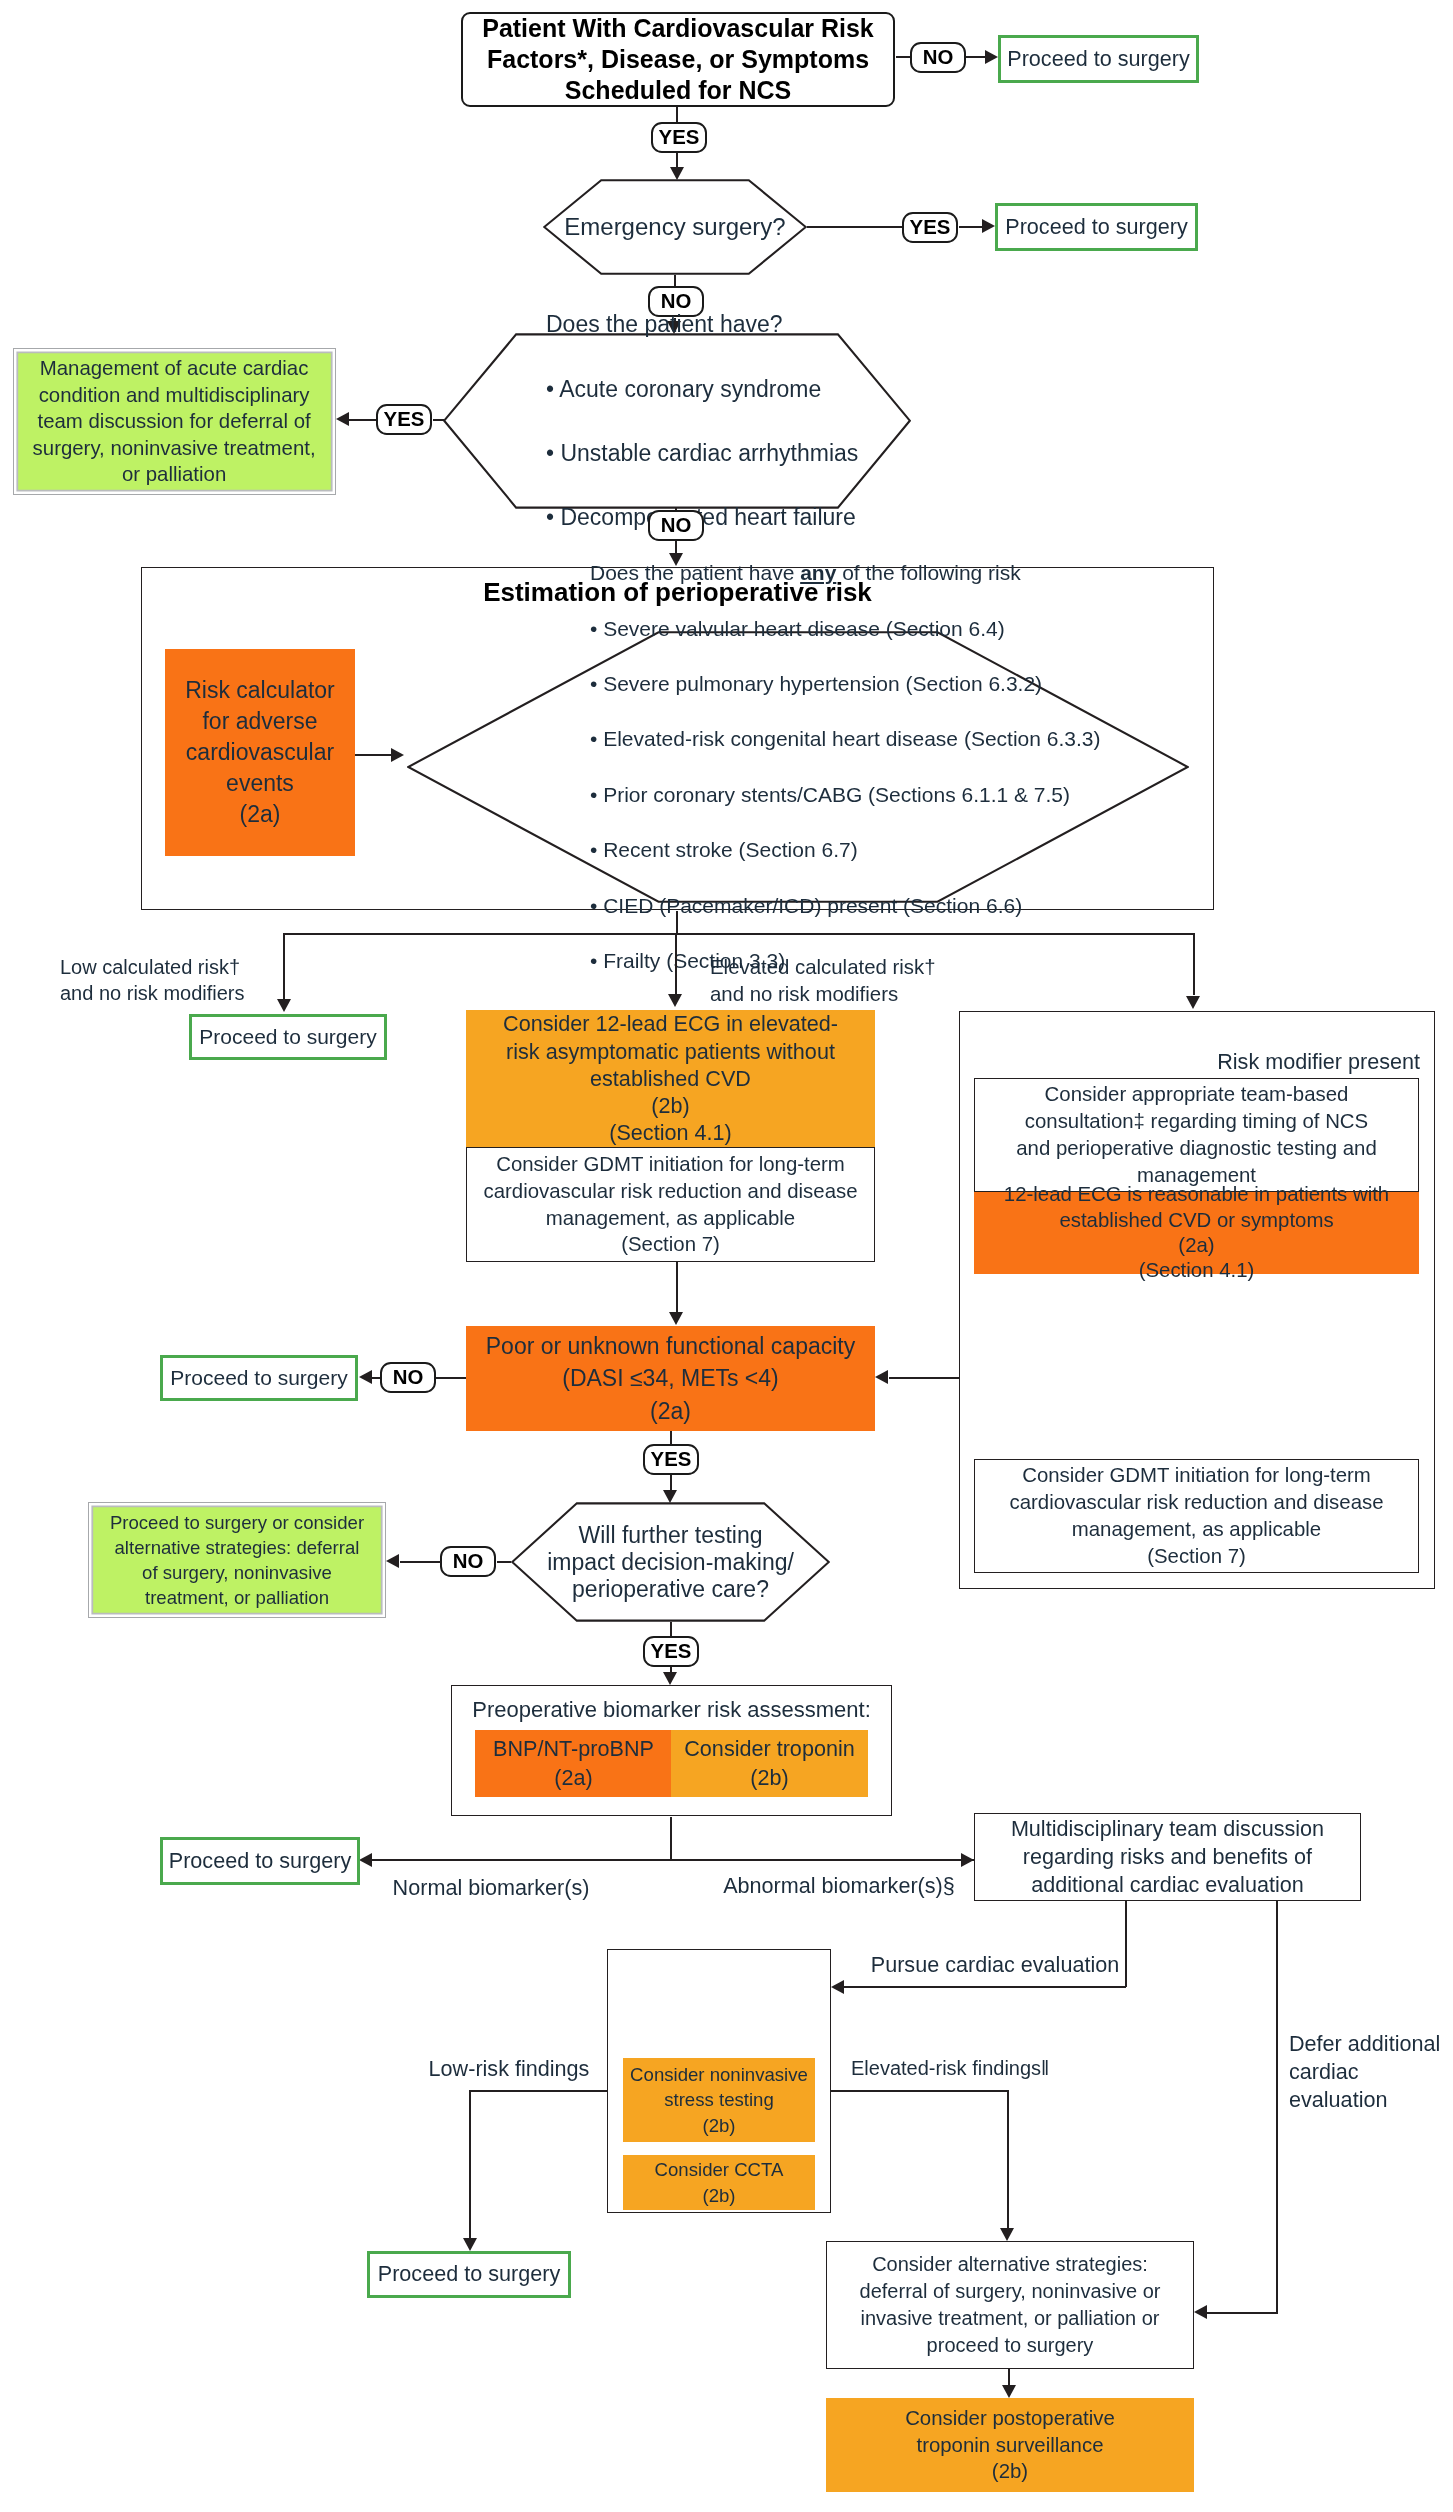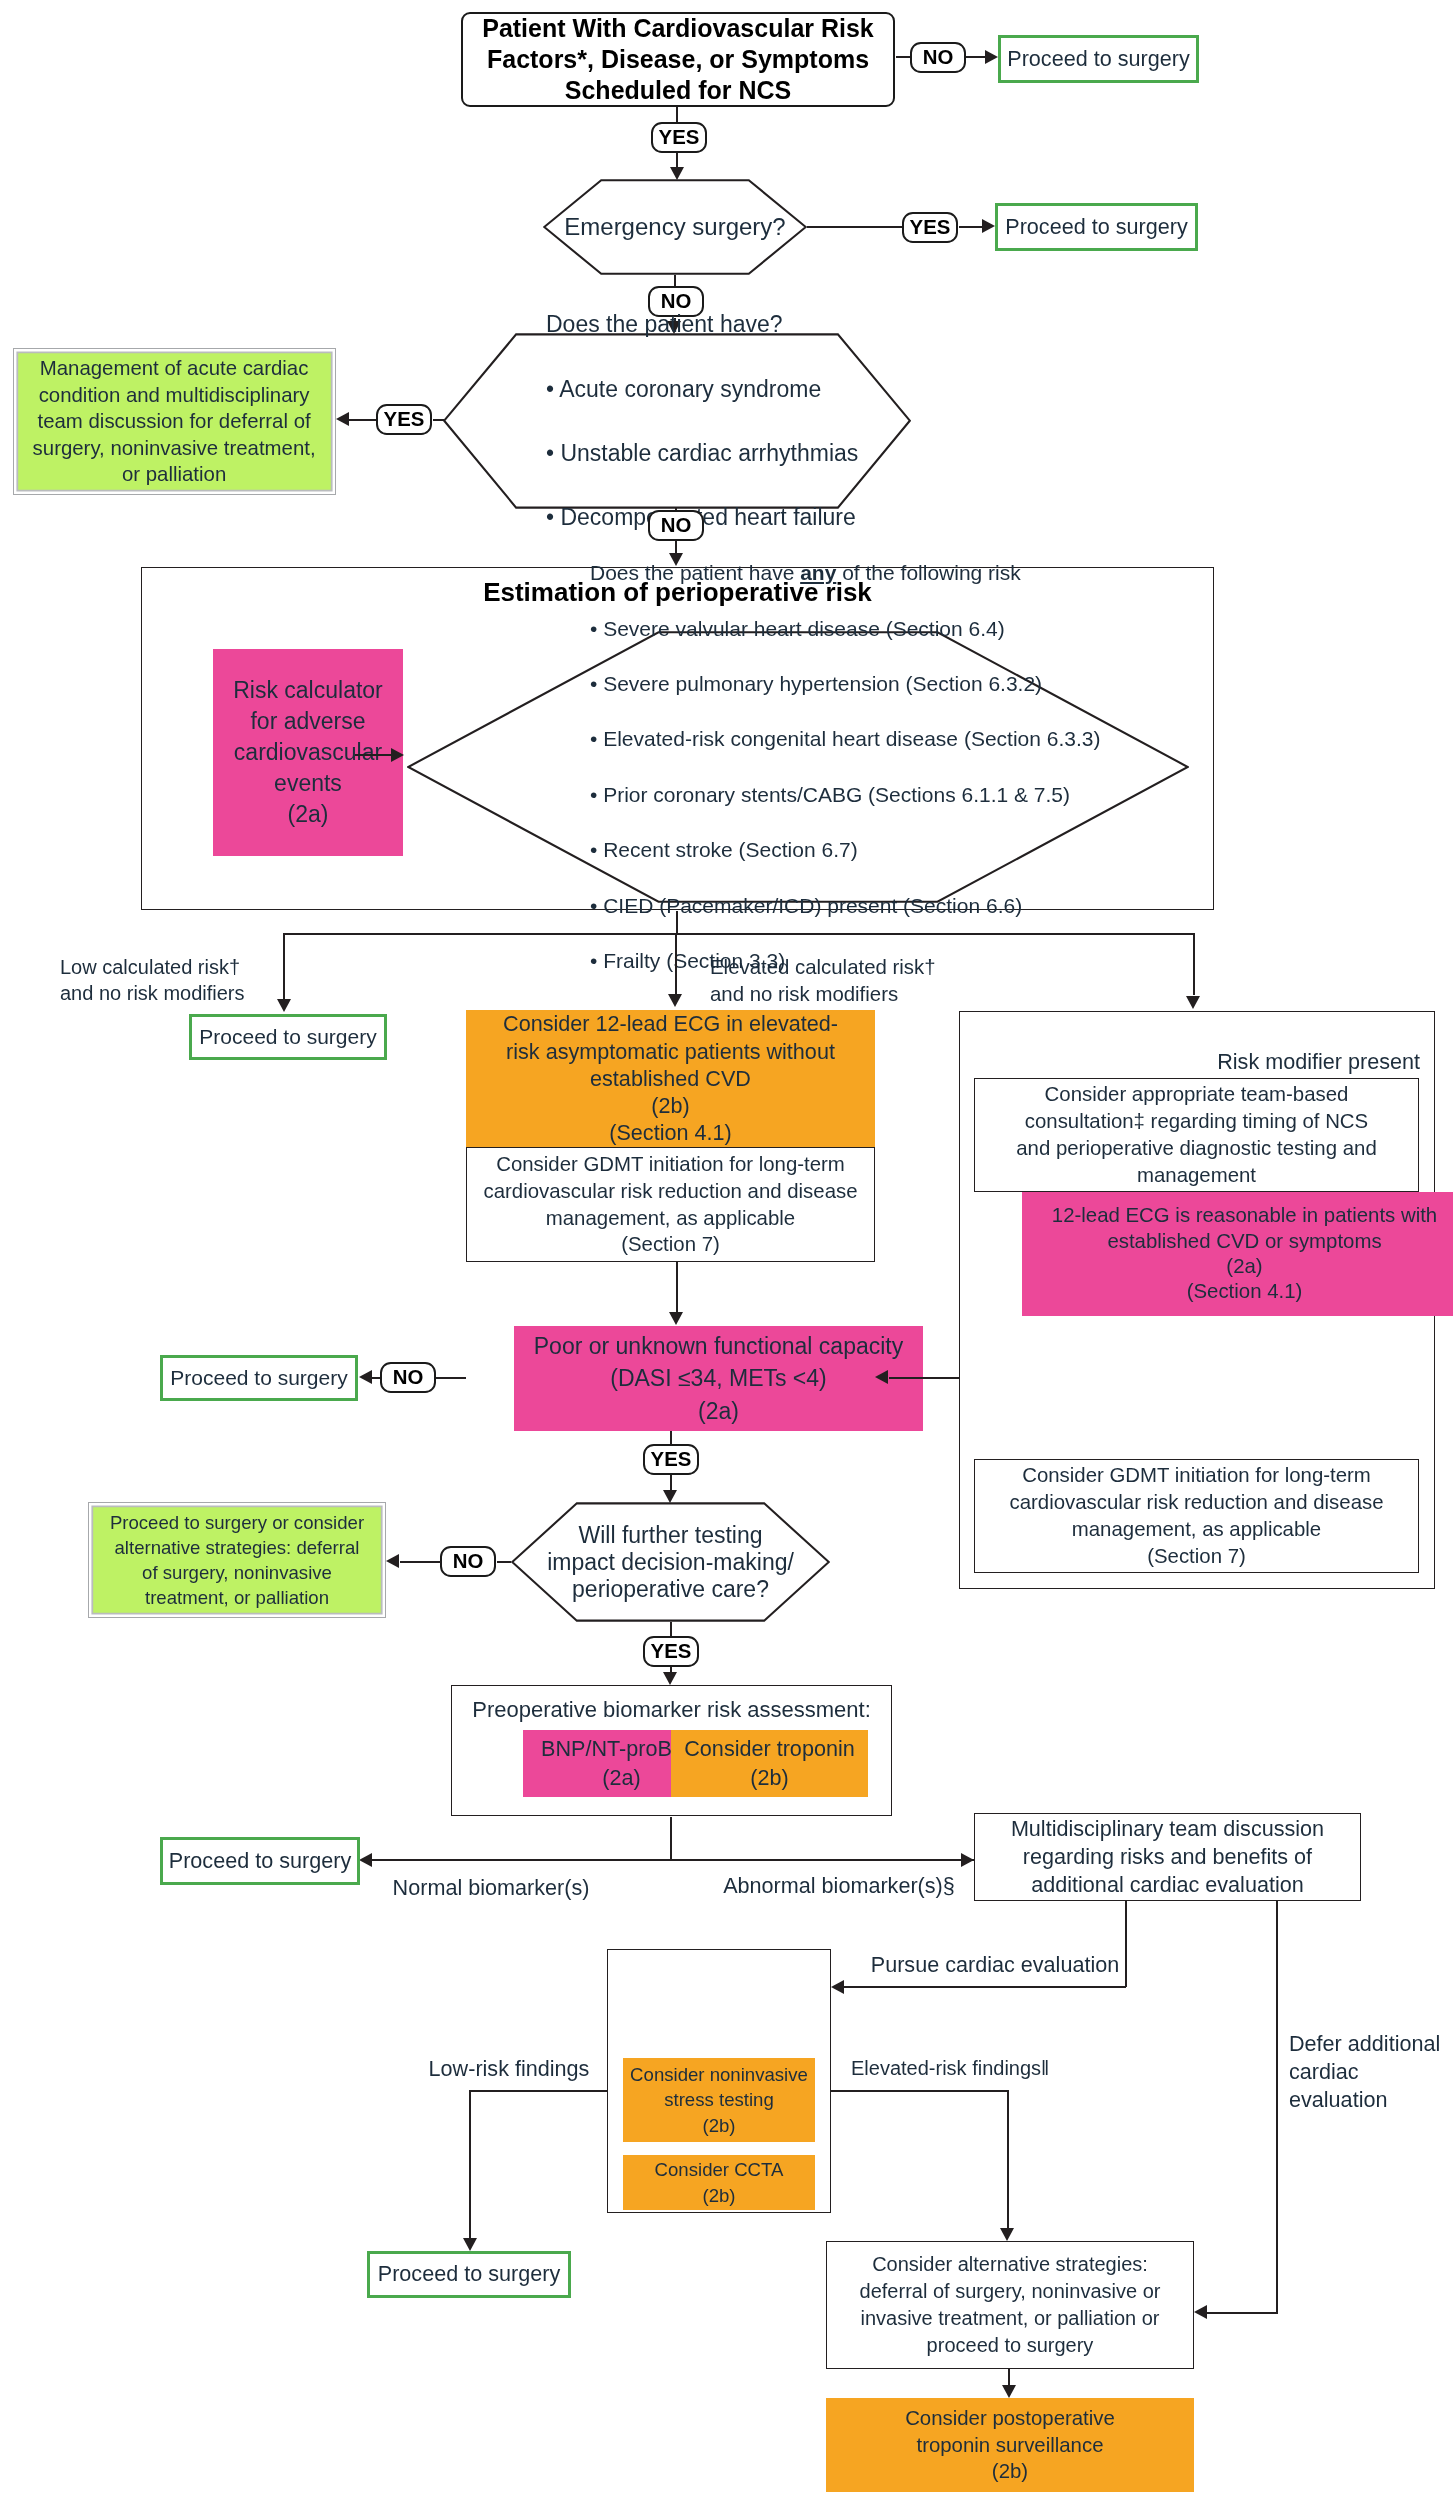--- a/index.html
+++ b/index.html
@@ -5,21 +5,21 @@
   html,body{margin:0;padding:0;background:#ffffff;}
   #canvas{position:relative;width:1454px;height:2512px;background:#ffffff;overflow:hidden;
           font-family:"Liberation Sans",sans-serif;color:#1d2d3c;}
   .box{position:absolute;display:flex;align-items:center;justify-content:center;
        text-align:center;white-space:pre-line;line-height:1.3;box-sizing:border-box;color:#1d2d3c;}
   .bblack{border:2.4px solid #1a1a1a;background:#fff;}
   .bthin{border:1.8px solid #231f20;background:#fff;}
   .bthin2{border:1.2px solid #231f20;background:#fff;}
   .green{border:3.6px solid #4aa94d;background:#fff;font-size:21.6px;}
   .gray{border:1.8px solid #a6a8ab;background:#bef264;box-shadow:inset 0 0 0 2.4px #ffffff,inset 0 0 0 4.2px #babcbe;}
-  .yellow{background:#ec4899;margin-left:48px;}
+  .yellow{background:#f97316;}
   .orange{background:#f6a522;}
   .grad{background:linear-gradient(to bottom,#2ea449 0%,#2ea449 38%,#a3bb2e 62%,#f0d500 82%);}
   .badge{position:absolute;width:56px;height:31px;background:#fff;border:2.4px solid #1a1a1a;border-radius:10.8px;
          display:flex;align-items:center;justify-content:center;font-weight:bold;font-size:20.4px;color:#000;box-sizing:border-box;}
   .hl{position:absolute;height:1.8px;background:#231f20;}
   .vl{position:absolute;width:1.8px;background:#231f20;}
   .ad{position:absolute;width:0;height:0;border-left:7.8px solid transparent;border-right:7.8px solid transparent;border-top:13px solid #231f20;}
   .al{position:absolute;width:0;height:0;border-top:7.8px solid transparent;border-bottom:7.8px solid transparent;border-right:13px solid #231f20;}
   .ar{position:absolute;width:0;height:0;border-top:7.8px solid transparent;border-bottom:7.8px solid transparent;border-left:13px solid #231f20;}
   .hex{position:absolute;}
@@ -150,21 +150,21 @@
 
   <div class="box bthin" style="left:959px;top:1011px;width:476px;height:578px;"></div>
   <div class="label" style="left:1138px;top:1020px;width:282px;text-align:right;font-size:21.6px;">
     <div>Risk modifier present</div>
     <div class="preline"><span>with </span><span class="bold">any</span><span> calculated risk†</span></div>
   </div>
   <div class="box bthin2" style="left:974px;top:1078px;width:445px;height:114px;font-size:20.4px;line-height:1.32;">Consider appropriate team-based
 consultation‡ regarding timing of NCS
 and perioperative diagnostic testing and
 management</div>
-  <div class="box yellow" style="left:974px;top:1192px;width:445px;height:124px;font-size:20.4px;line-height:1.24;">12-lead ECG is reasonable in patients with
+  <div class="box yellow" style="left:974px;top:1192px;width:445px;height:82px;font-size:20.4px;line-height:1.24;">12-lead ECG is reasonable in patients with
 established CVD or symptoms
 (2a)
 (Section 4.1)</div>
   <div class="box bthin2" style="left:974px;top:1459px;width:445px;height:114px;font-size:20.4px;line-height:1.32;">Consider GDMT initiation for long-term
 cardiovascular risk reduction and disease
 management, as applicable
 (Section 7)</div>
 
   <div class="vl" style="left:676px;top:1262px;height:50px;"></div>
   <div class="ad" style="left:669px;top:1312px;"></div>

